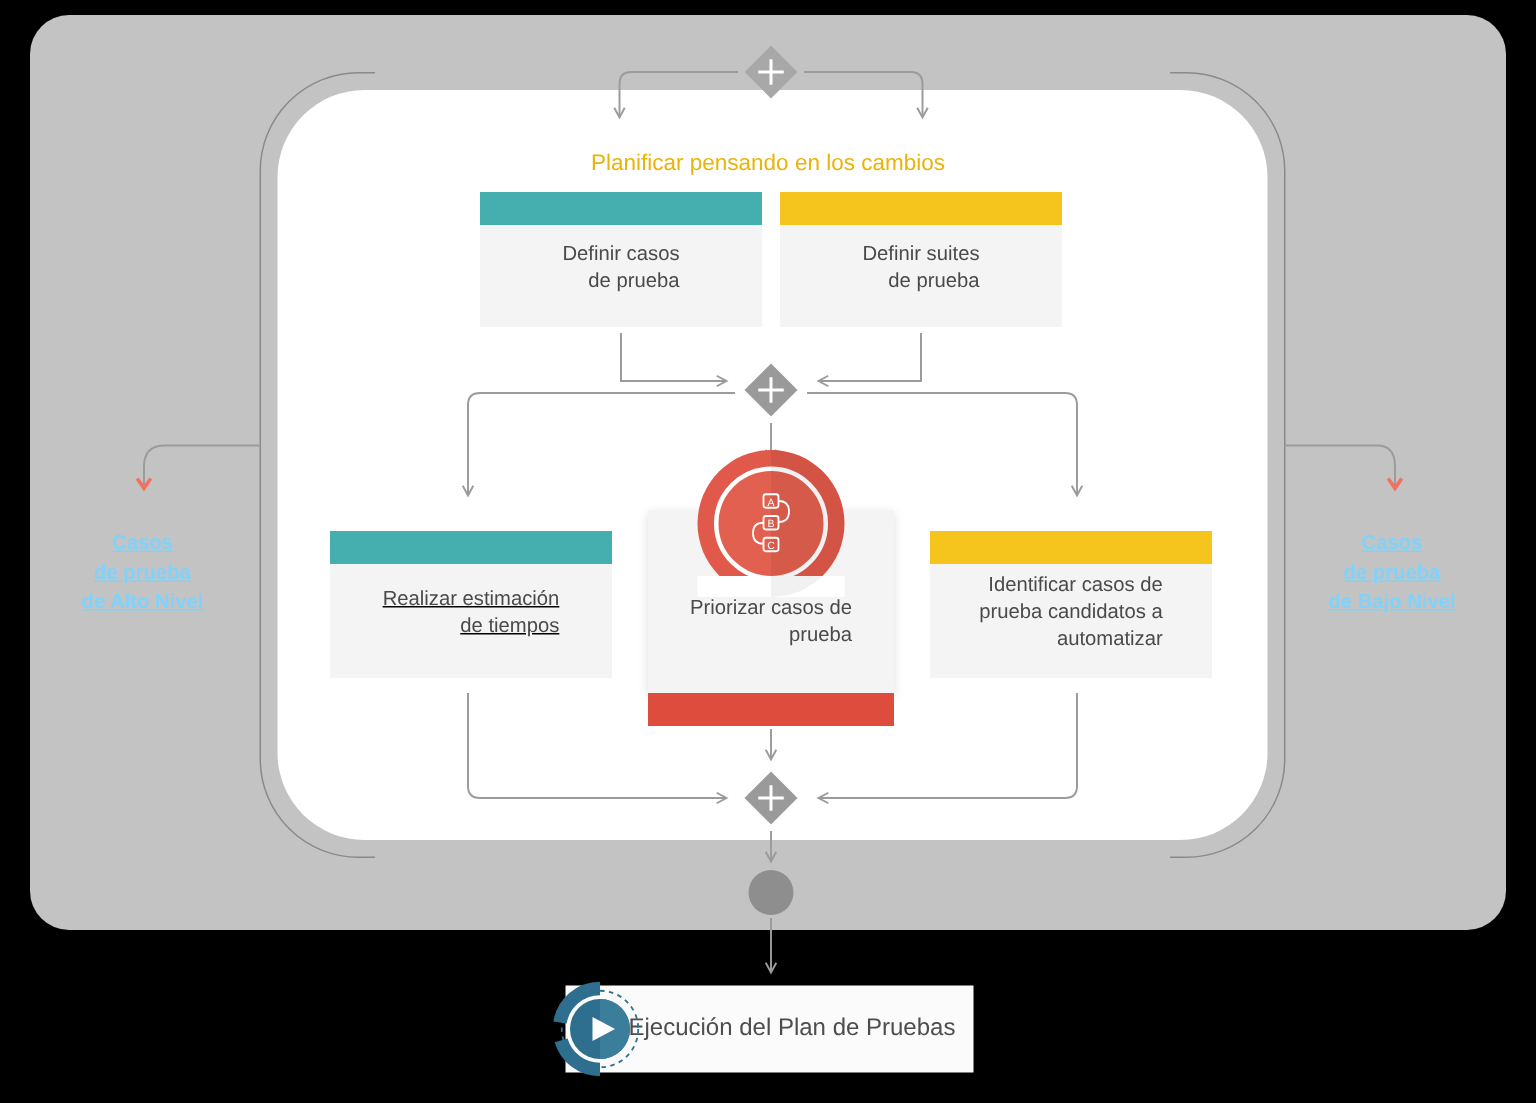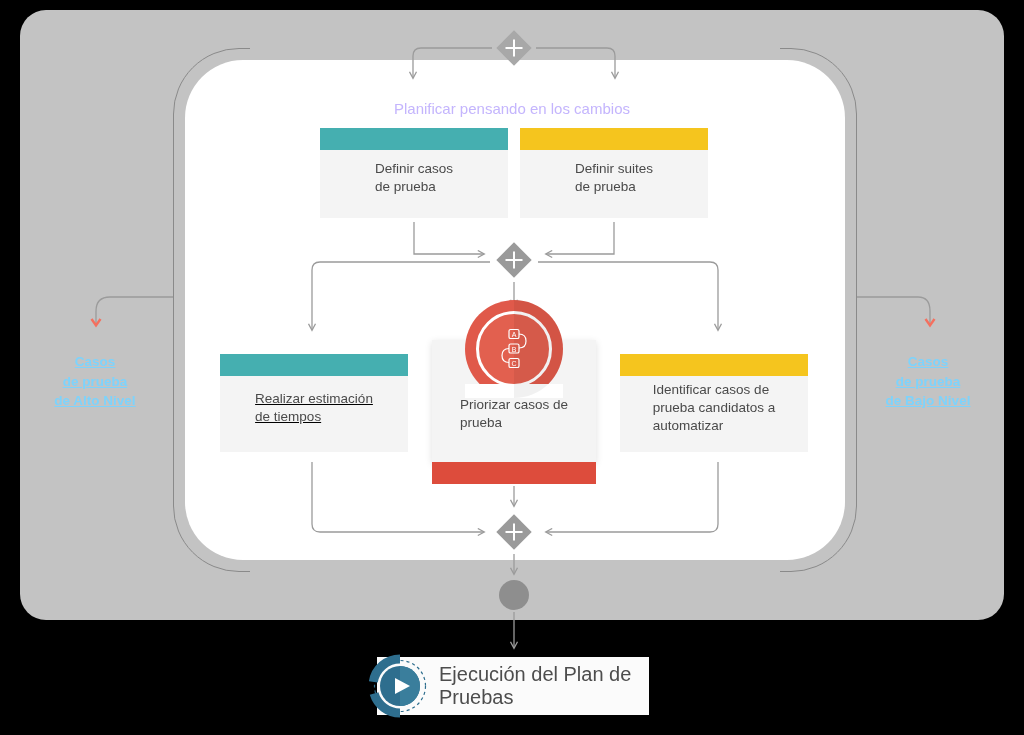--- a/index.html
+++ b/index.html
@@ -25,39 +25,39 @@
                  background:#c3c3c3;}
   .loop-mask-bottom{position:absolute;left:250px;top:560px;width:530px;height:20px;
                     background:#c3c3c3;}
 
   
   svg.conn{position:absolute;left:0;top:0;width:1024px;height:735px;
            pointer-events:none;}
 
   
   .box{position:absolute;background:#f4f4f4;box-sizing:border-box;
-       display:flex;align-items:center;justify-content:center;text-align:left;}
+       display:flex;align-items:center;justify-content:center;text-align:right;}
   .box .cap{position:absolute;left:0;top:0;width:100%;}
   .box .lbl{font-size:13.5px;color:#4a4a4a;line-height:1.35;padding:0 10px;
             white-space:pre-line;margin-top:10px;}
 
   .b-defcasos{left:320px;top:128px;width:188px;height:90px;}
   .b-defsuites{left:520px;top:128px;width:188px;height:90px;}
   .b-estim{left:220px;top:354px;width:188px;height:98px;text-decoration:underline;}
   .b-ident{left:620px;top:354px;width:188px;height:98px;}
   .b-prior{left:432px;top:340px;width:164px;height:122px;
            box-shadow:0 2px 7px rgba(0,0,0,.13);}
   .b-prior .lbl{margin-top:26px;}
   .b-prior .footcap{position:absolute;left:0;bottom:-22px;width:100%;height:22px;}
 
   .cap-h{height:22px;}
 
   
   .sec-title{position:absolute;left:312px;top:100px;width:400px;text-align:center;
-             font-size:15px;color:#c4b5fd;}
+             font-size:15px;color:#eab308;}
 
   
   .side-lbl{position:absolute;width:150px;text-align:center;font-size:13.5px;
             font-weight:bold;color:#7dd3fc;line-height:1.45;white-space:pre-line;text-decoration:underline;}
   .side-left{left:20px;top:352px;}
   .side-right{left:853px;top:352px;}
 
   
   .red-icon{position:absolute;left:465px;top:300px;width:98px;height:98px;}
   .red-icon .arc{position:absolute;left:0;top:0;width:98px;height:98px;
@@ -67,21 +67,21 @@
   .red-icon .inner{position:absolute;left:11px;top:11px;width:76px;height:76px;
                    border-radius:50%;background:#e2604f;
                    border:3px solid #ffffff;box-sizing:border-box;}
   .red-icon .shade{position:absolute;left:49px;top:0;width:49px;height:98px;
                    border-radius:0 49px 49px 0;background:rgba(0,0,0,.055);}
   .red-icon .glyph{position:absolute;left:30px;top:28px;width:38px;height:42px;}
 
   
   .bottom-bar{position:absolute;left:377px;top:657px;width:272px;height:58px;
               background:#fbfbfb;display:flex;align-items:center;}
-  .bottom-bar .txt{margin-left:62px;font-size:20px;color:#4d4d4d;}
+  .bottom-bar .txt{margin-left:42px;font-size:16px;color:#4d4d4d;}
   .play-wrap{position:absolute;left:366px;top:653px;width:68px;height:66px;}
 
   
   .end-dot{position:absolute;left:499px;top:580px;width:30px;height:30px;
            border-radius:50%;background:#8e8e8e;}
 
   
   .diamond{position:absolute;width:44px;height:44px;}
   .d-top{left:492px;top:26px;}
   .d-mid{left:492px;top:238px;}

